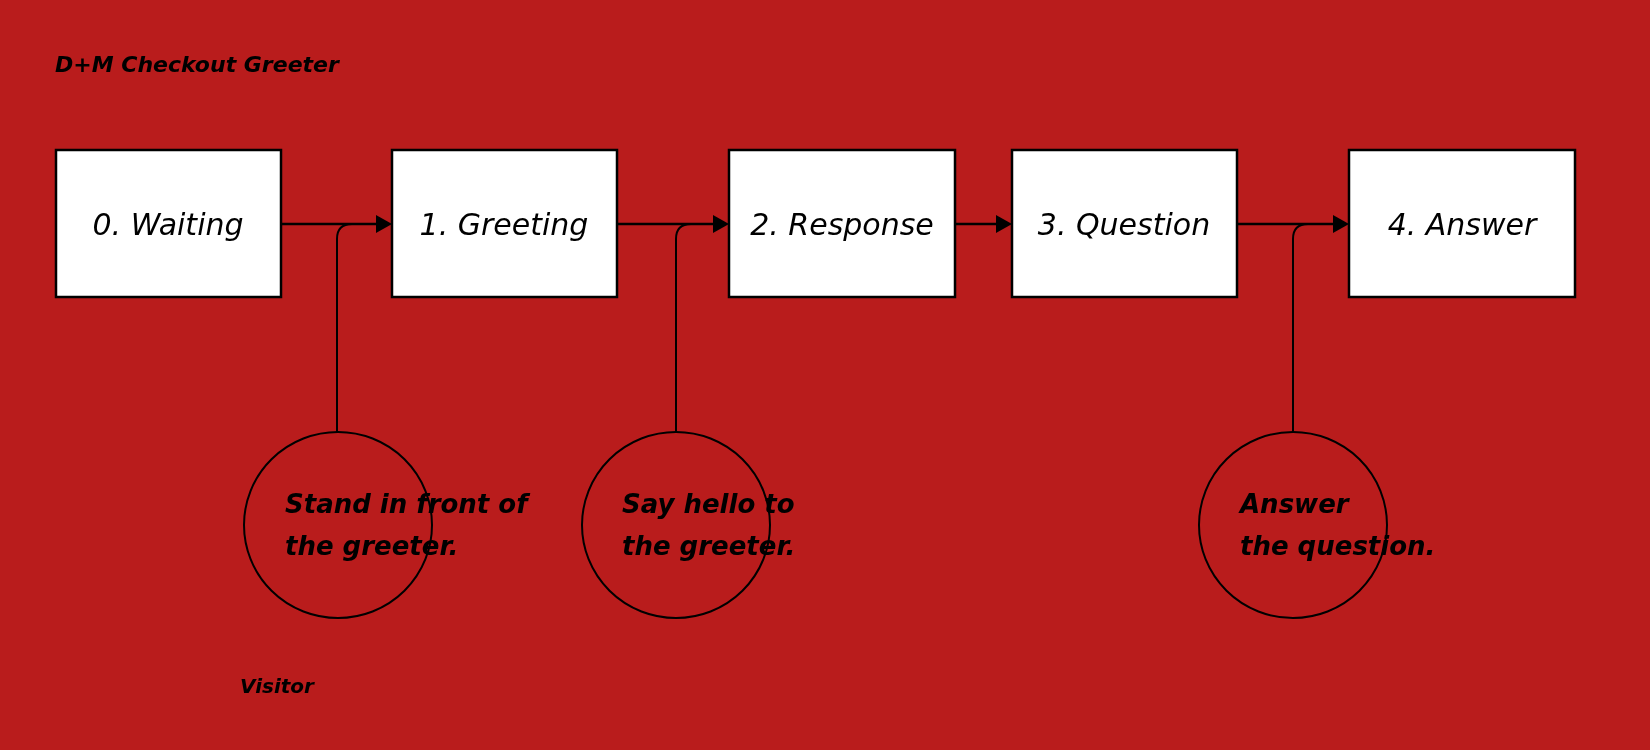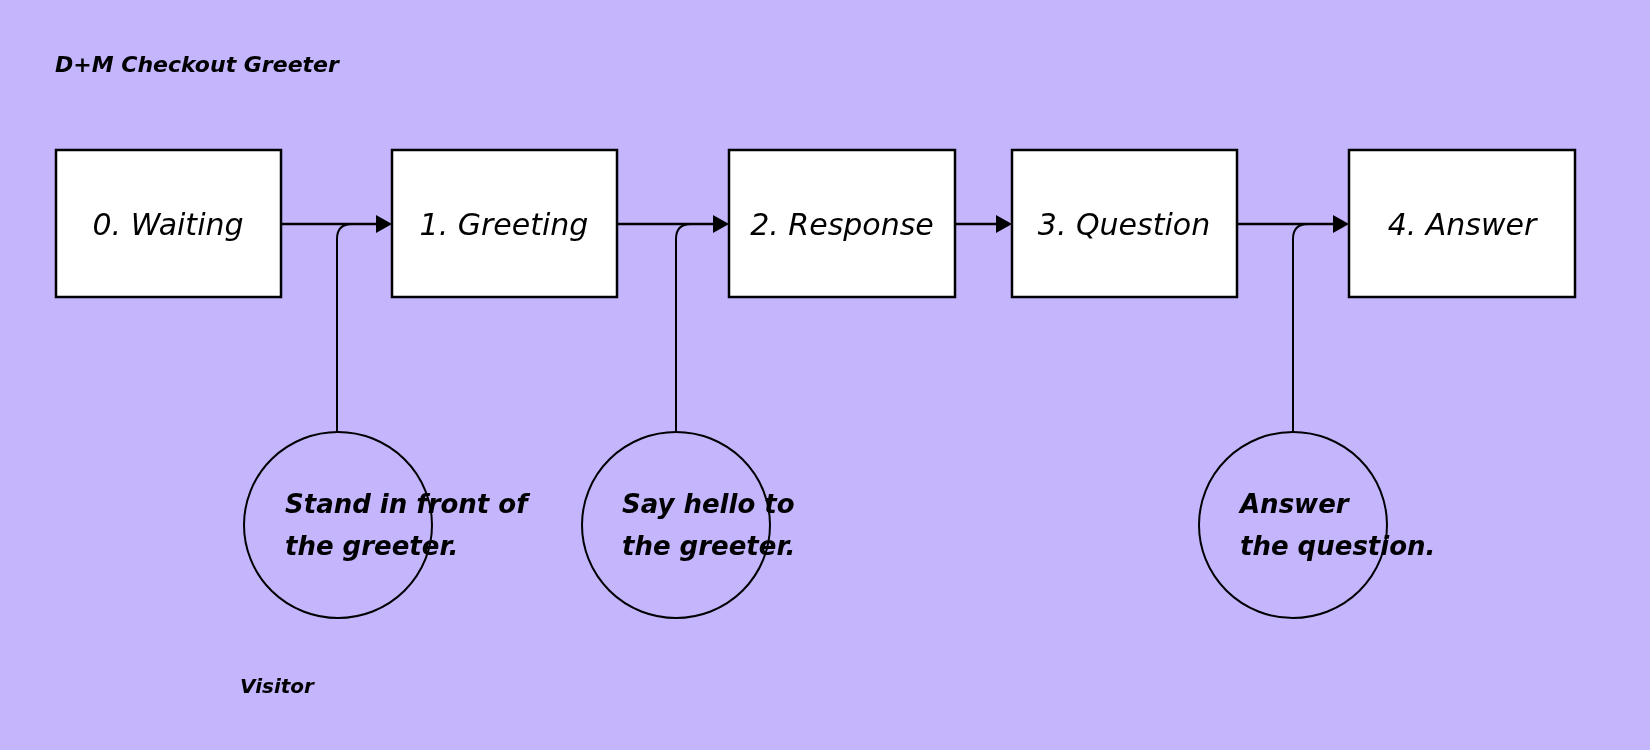--- a/index.html
+++ b/index.html
@@ -4,21 +4,21 @@
 <style>
   html, body {
     margin: 0;
     padding: 0;
     background: #ffffff;
   }
   #canvas {
     position: relative;
     width: 1650px;
     height: 750px;
-    background: #c4b5fd;
+    background: #b91c1c;
     overflow: hidden;
     font-family: "DejaVu Sans", sans-serif;
   }
   svg { display: block; }
 
   .title-text {
     font-family: "DejaVu Sans", sans-serif;
     font-size: 22px;
     font-style: italic;
     font-weight: bold;

